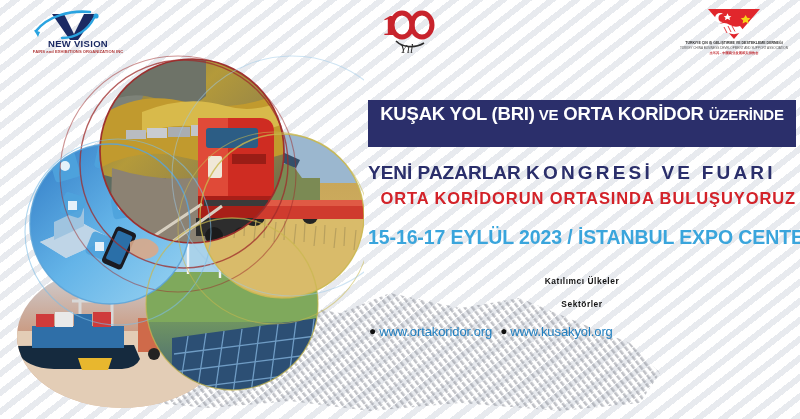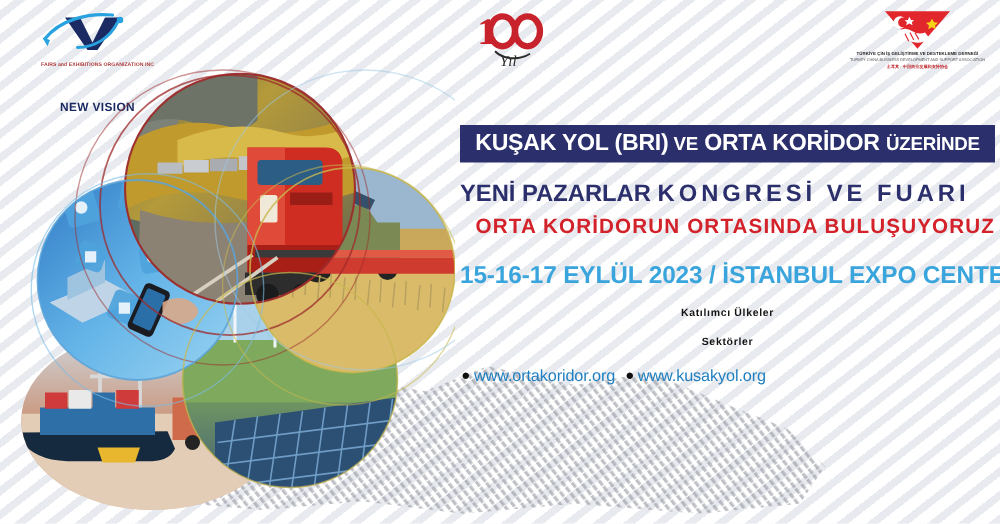--- a/index.html
+++ b/index.html
@@ -19,21 +19,21 @@
   }
   
   .worldmap{
     position:absolute;left:40px;bottom:6px;width:640px;height:150px;
     opacity:.55;pointer-events:none;
   }
   
   .logo-nv{position:absolute;left:18px;top:8px;width:120px;height:52px;}
   .nv-text{
     position:absolute;left:0;top:30px;width:120px;text-align:center;
-    font-size:9.5px;font-weight:bold;letter-spacing:.3px;color:#1b2a63;margin-top:43px;
+    font-size:9.5px;font-weight:bold;letter-spacing:.3px;color:#1b2a63;
   }
   .nv-sub{
     position:absolute;left:0;top:41px;width:120px;text-align:center;
     font-size:4.1px;font-weight:bold;letter-spacing:.05px;color:#b03a3a;
     white-space:nowrap;
   }
   .logo-100{position:absolute;left:380px;top:5px;width:62px;height:52px;}
   .logo-tr{position:absolute;right:10px;top:5px;width:112px;height:52px;}
   .tr-t1{position:absolute;left:0;top:36px;width:112px;text-align:center;
     font-size:3.5px;font-weight:bold;color:#2a2a2a;white-space:nowrap;letter-spacing:.02px;}
@@ -43,40 +43,40 @@
     font-size:3.3px;font-weight:bold;color:#c0272d;white-space:nowrap;}
 
   
   .collage{position:absolute;left:-8px;top:46px;width:372px;height:373px;}
 
   
   .right{position:absolute;left:368px;top:100px;width:428px;}
   .band{
     background:#2b2f6b;color:#ffffff;
     font-size:18.5px;font-weight:bold;letter-spacing:-.2px;
-    text-align:center;padding:5px 4px 6px 4px;line-height:1;
+    text-align:center;padding:5px 4px 23px 4px;line-height:1;
     white-space:nowrap;
   }
   .band .small{font-size:15px;}
   .line2{
     color:#2b2f6b;font-size:19px;font-weight:bold;text-align:left;
     line-height:1;margin-top:16px;white-space:nowrap;
   }
   .line2 .sp{letter-spacing:3.2px;}
   .line3{
     color:#d32229;font-size:16.5px;font-weight:bold;text-align:right;
     letter-spacing:.9px;line-height:1;margin-top:8px;white-space:nowrap;
   }
   .dateline{
     color:#3aa5dc;font-size:19.5px;font-weight:bold;text-align:center;
     letter-spacing:-.1px;line-height:1;margin-top:22px;white-space:nowrap;
   }
   .seclabel{
     color:#141414;font-size:8.4px;font-weight:bold;text-align:center;
-    letter-spacing:.55px;margin-top:14px;
+    letter-spacing:.55px;margin-top:28px;
   }
   .secvals{
     color:#202020;font-size:8px;font-weight:bold;text-align:center;
     letter-spacing:-.05px;margin-top:3px;white-space:nowrap;
   }
   .seclabel.sec2{margin-top:13px;}
   .links{
     margin-top:15px;color:#1f7fc0;
     font-size:13px;font-weight:normal;letter-spacing:-.1px;white-space:nowrap;
   }

